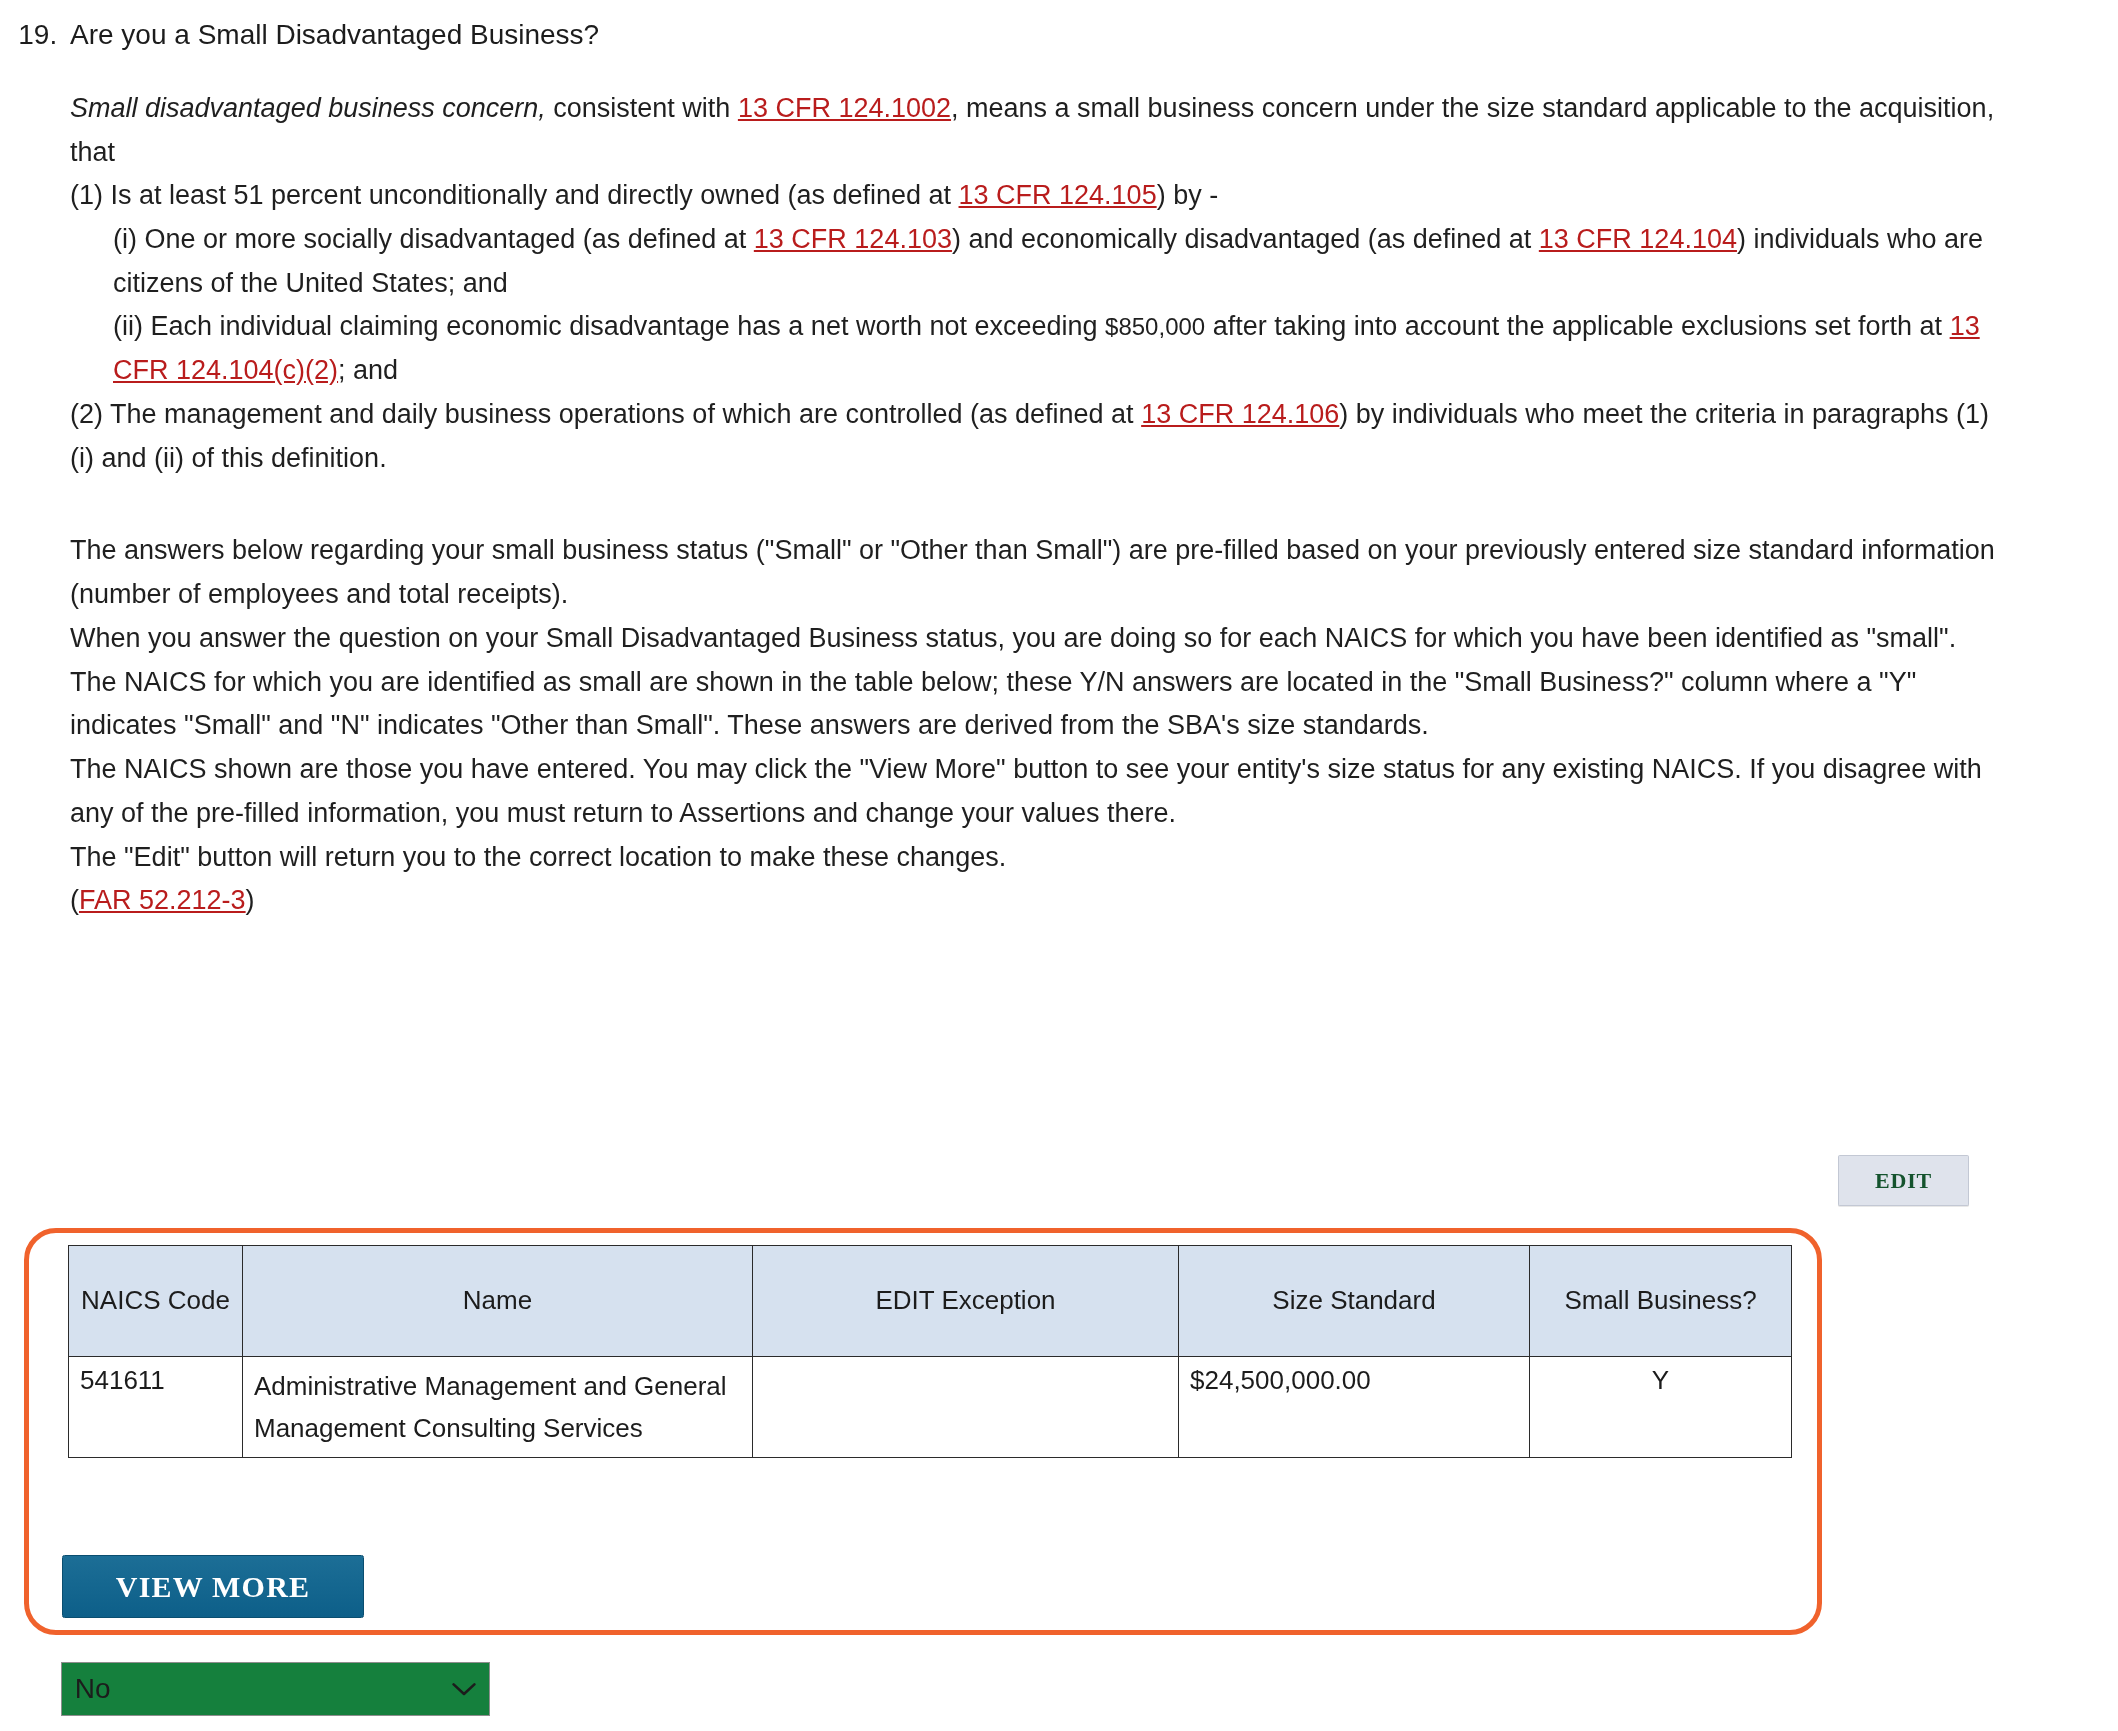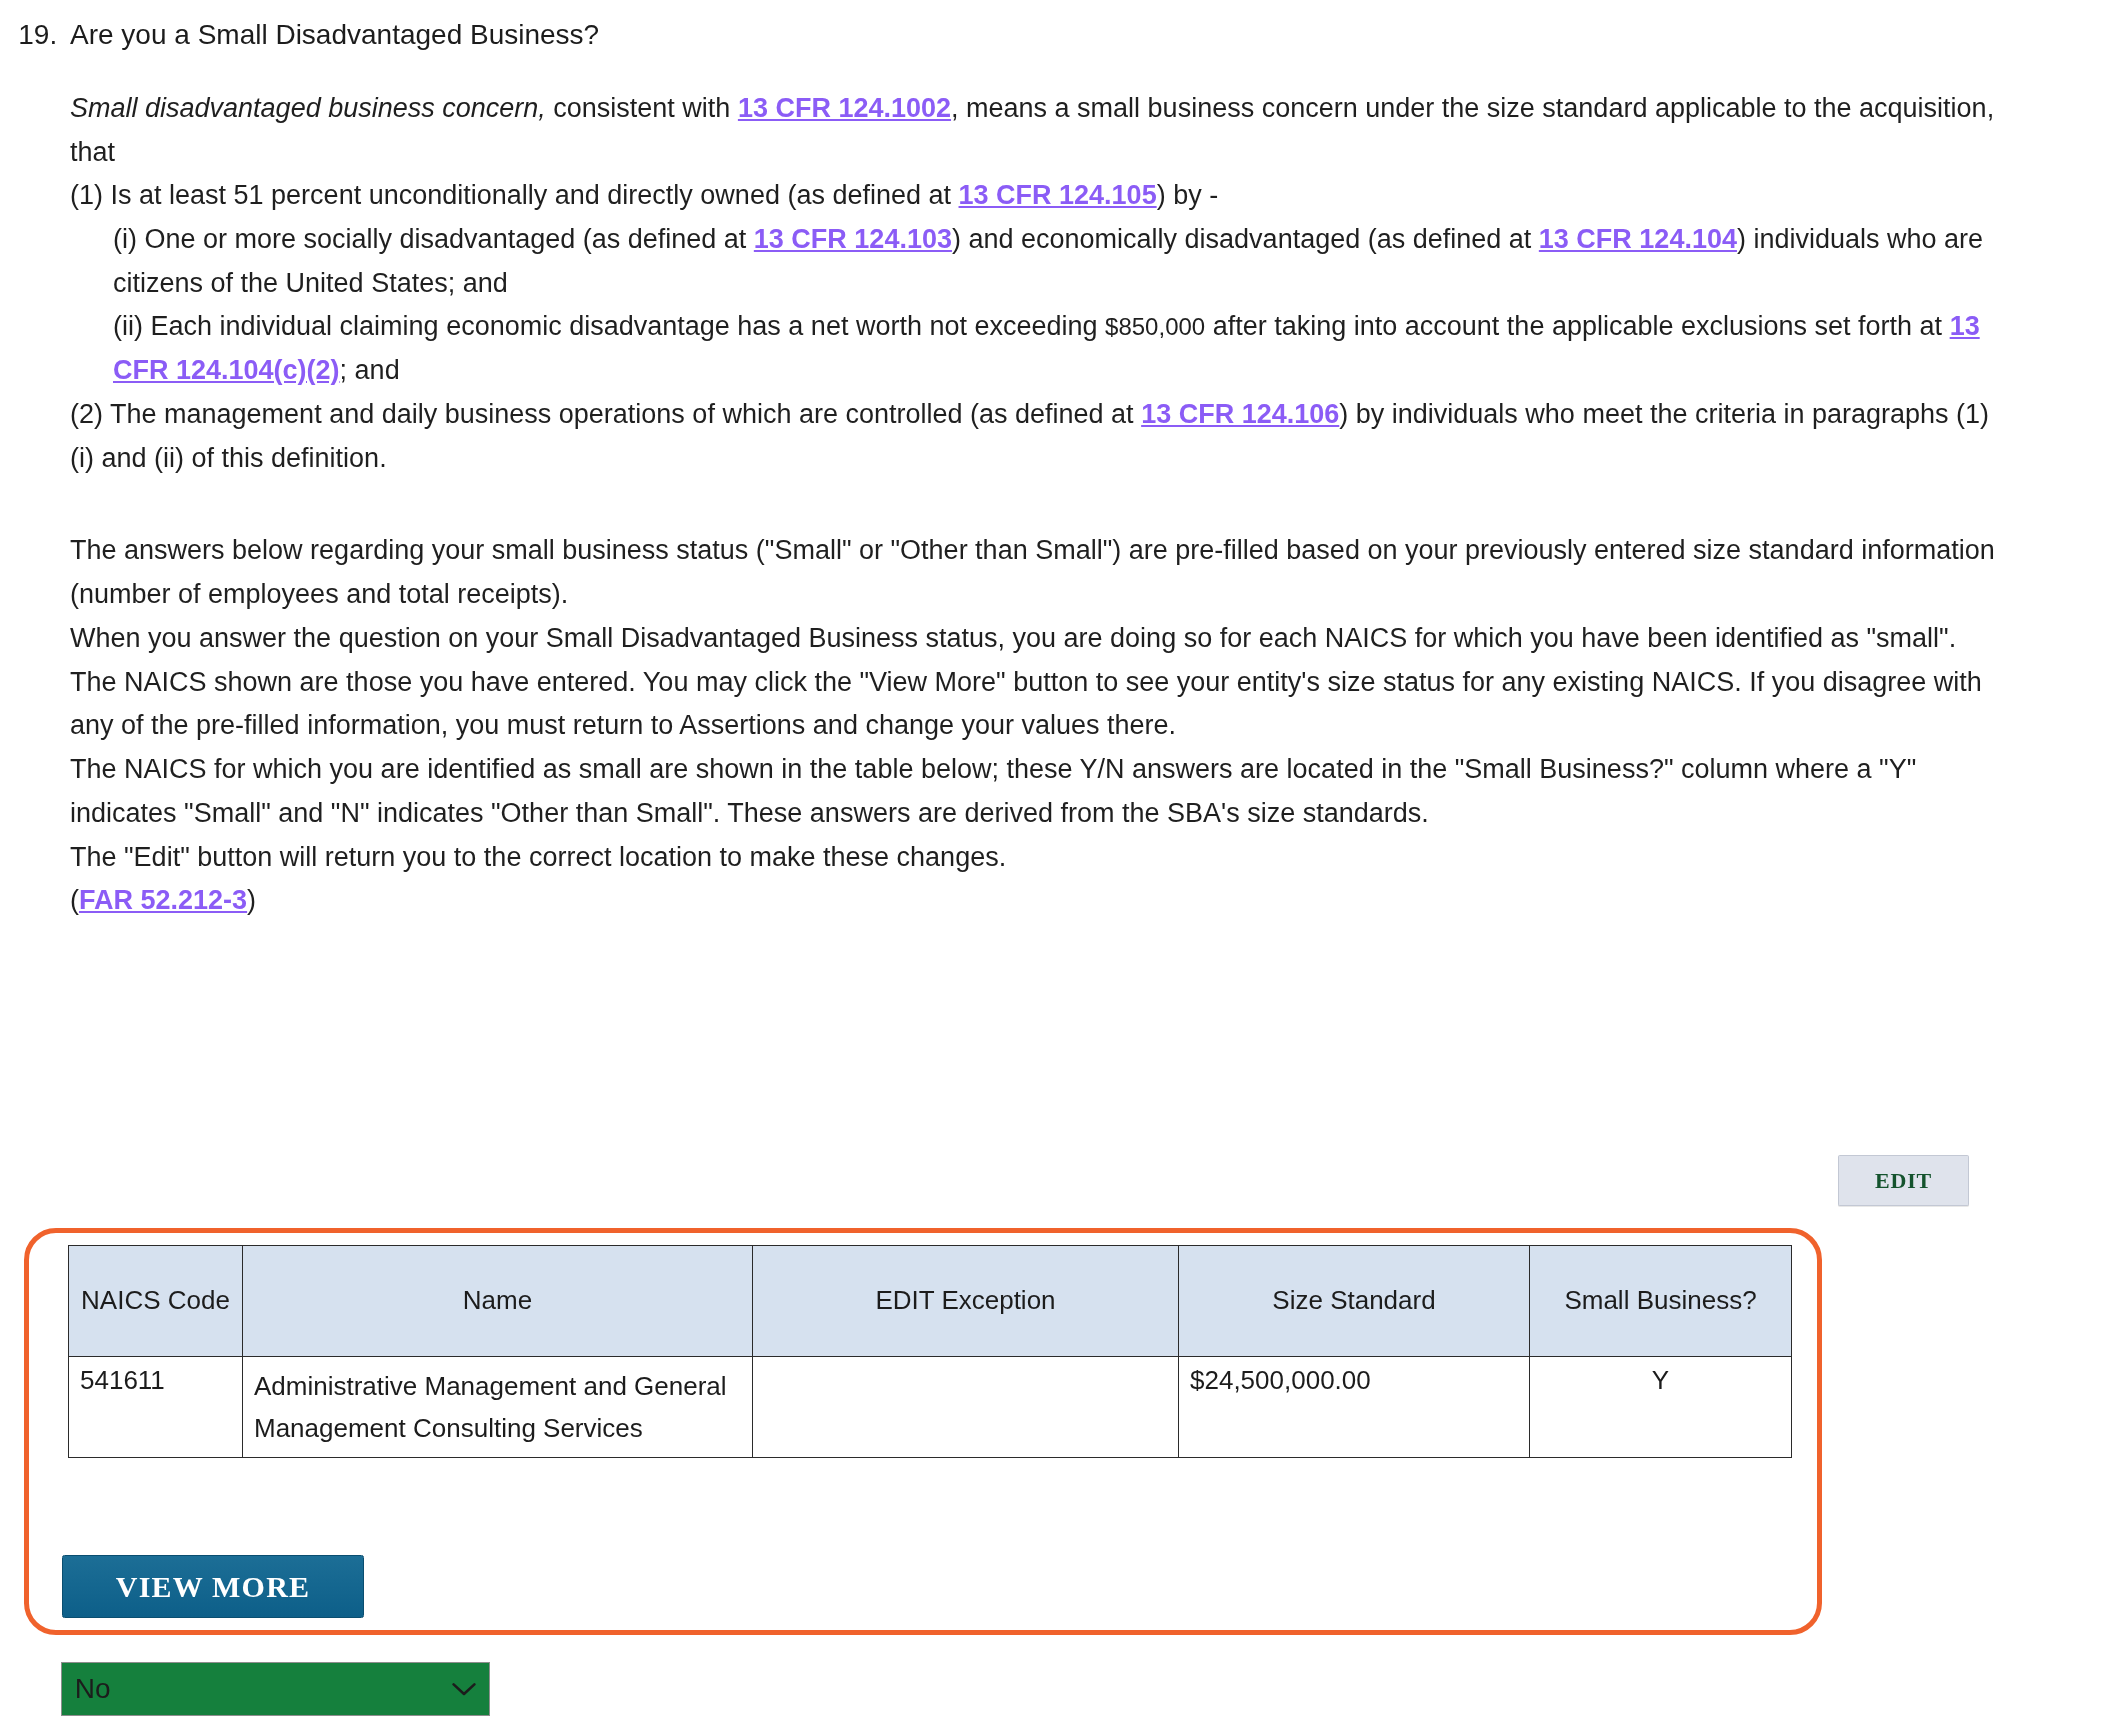--- a/index.html
+++ b/index.html
@@ -60,23 +60,22 @@
   .indent-1 {
     padding-left: 0px;
   }
   .indent-2 {
     padding-left: 43px;
   }
   .italic {
     font-style: italic;
   }
   a.reflink {
-    color: #8b5cf6;
+    color: #b91c1c;
     text-decoration: underline;
-    font-weight: bold;
   }
   .networth {
     font-size: 24px;
   }
   
   .edit-button {
     position: absolute;
     right: 150px;
     top: 1155px;
     width: 129px;
@@ -211,22 +210,22 @@
     <p class="para indent-2"><span>(i) One or more socially disadvantaged (as defined at </span><a class="reflink" href="#">13 CFR 124.103</a><span>) and economically disadvantaged (as defined at </span><a class="reflink" href="#">13 CFR 124.104</a><span>) individuals who are citizens of the United States; and</span></p>
 
     <p class="para indent-2"><span>(ii) Each individual claiming economic disadvantage has a net worth not exceeding </span><span class="networth">$850,000</span><span> after taking into account the applicable exclusions set forth at </span><a class="reflink" href="#">13 CFR 124.104(c)(2)</a><span>; and</span></p>
 
     <p class="para indent-1"><span>(2) The management and daily business operations of which are controlled (as defined at </span><a class="reflink" href="#">13 CFR 124.106</a><span>) by individuals who meet the criteria in paragraphs (1)(i) and (ii) of this definition.</span></p>
 
     <div class="spacer-lg"></div>
 
     <p class="para">The answers below regarding your small business status ("Small" or "Other than Small") are pre-filled based on your previously entered size standard information (number of employees and total receipts).</p>
     <p class="para">When you answer the question on your Small Disadvantaged Business status, you are doing so for each NAICS for which you have been identified as "small".</p>
+    <p class="para">The NAICS for which you are identified as small are shown in the table below; these Y/N answers are located in the "Small Business?" column where a "Y" indicates "Small" and "N" indicates "Other than Small". These answers are derived from the SBA's size standards.</p>
     <p class="para">The NAICS shown are those you have entered. You may click the "View More" button to see your entity's size status for any existing NAICS. If you disagree with any of the pre-filled information, you must return to Assertions and change your values there.</p>
-    <p class="para">The NAICS for which you are identified as small are shown in the table below; these Y/N answers are located in the "Small Business?" column where a "Y" indicates "Small" and "N" indicates "Other than Small". These answers are derived from the SBA's size standards.</p>
     <p class="para">The "Edit" button will return you to the correct location to make these changes.</p>
     <p class="para"><span>(</span><a class="reflink" href="#">FAR 52.212-3</a><span>)</span></p>
   </div>
 
   <div class="edit-button">EDIT</div>
 
   <div class="highlight-ring"></div>
 
   <div class="table-wrap">
     <table class="naics">

